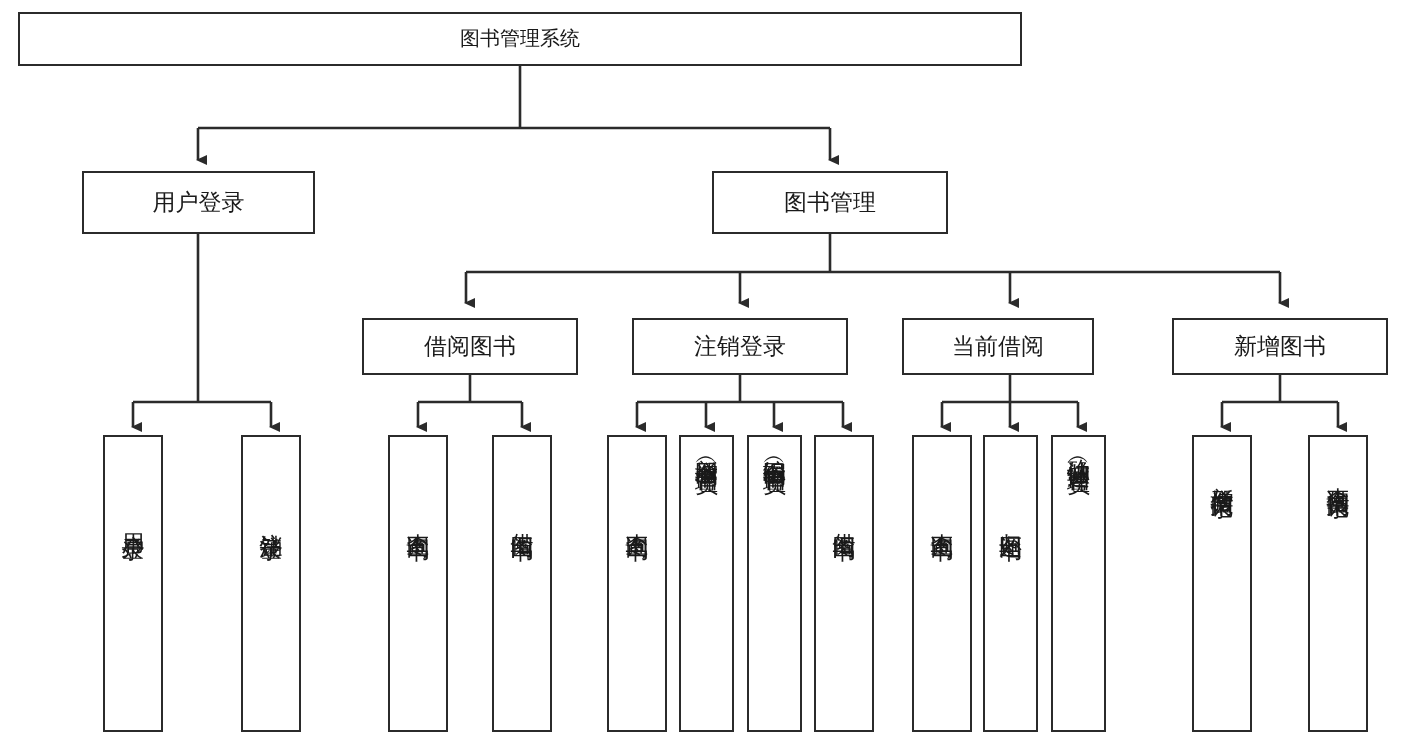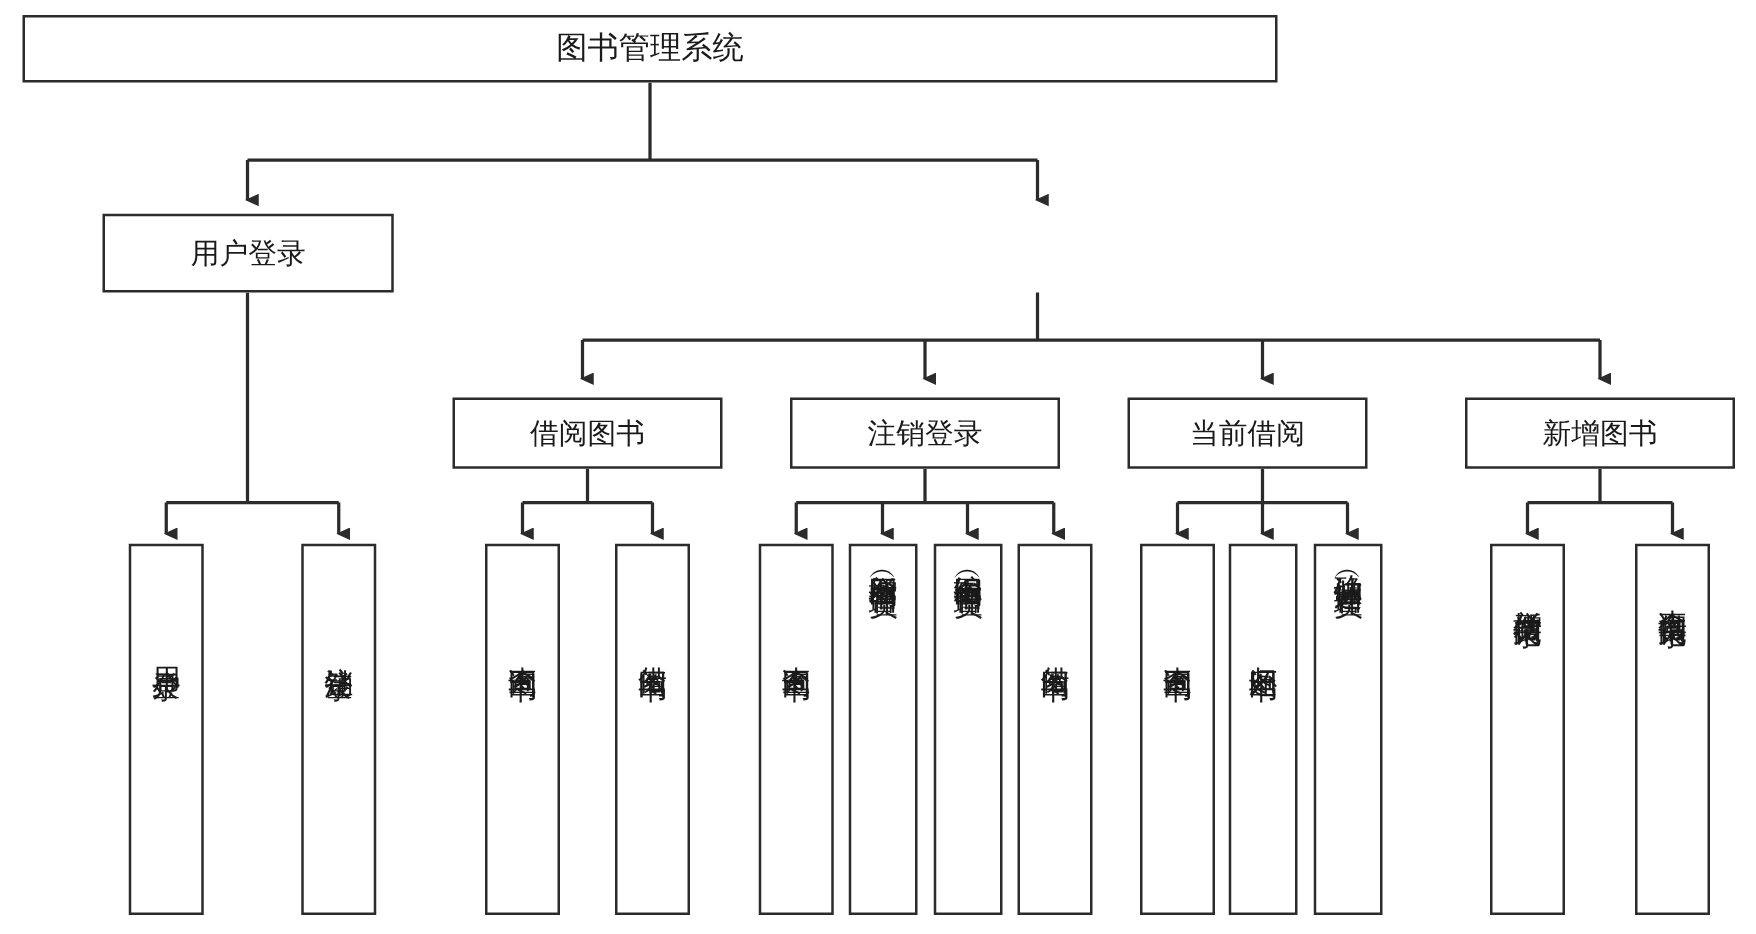--- a/index.html
+++ b/index.html
@@ -35,21 +35,21 @@
     justify-content: center;
     color: #1a1a1a;
     z-index: 2;
   }
   .node .lbl {
     display: block;
     line-height: 1.18;
     text-align: center;
     white-space: pre-line;
   }
-  .node.root { font-size: 25px; justify-content: center; }
+  .node.root { font-size: 20px; justify-content: center; }
   .node.lvl2 { font-size: 23px; }
   .node.lvl3 { font-size: 23px; }
   .node.leaf {
     font-size: 23px;
     align-items: flex-start;
     padding-top: 0;
   }
   .node.leaf .lbl {
     writing-mode: vertical-rl;
     text-orientation: upright;
@@ -125,20 +125,23 @@
     </g>
   </svg>
 
   <div class="node root" style="left:18px; top:12px; width:1004px; height:54px;">
     <span class="lbl">图书管理系统</span>
   </div>
 
   <div class="node lvl2" style="left:82px; top:171px; width:233px; height:63px;">
     <span class="lbl">用户登录</span>
   </div>
+  <div class="node lvl2" style="left:712px; top:171px; width:236px; height:63px;">
+    <span class="lbl">图书管理</span>
+  </div>
 
   <div class="node lvl3" style="left:362px; top:318px; width:216px; height:57px;">
     <span class="lbl">借阅图书</span>
   </div>
   <div class="node lvl3" style="left:632px; top:318px; width:216px; height:57px;">
     <span class="lbl">注销登录</span>
   </div>
   <div class="node lvl3" style="left:902px; top:318px; width:192px; height:57px;">
     <span class="lbl">当前借阅</span>
   </div>

